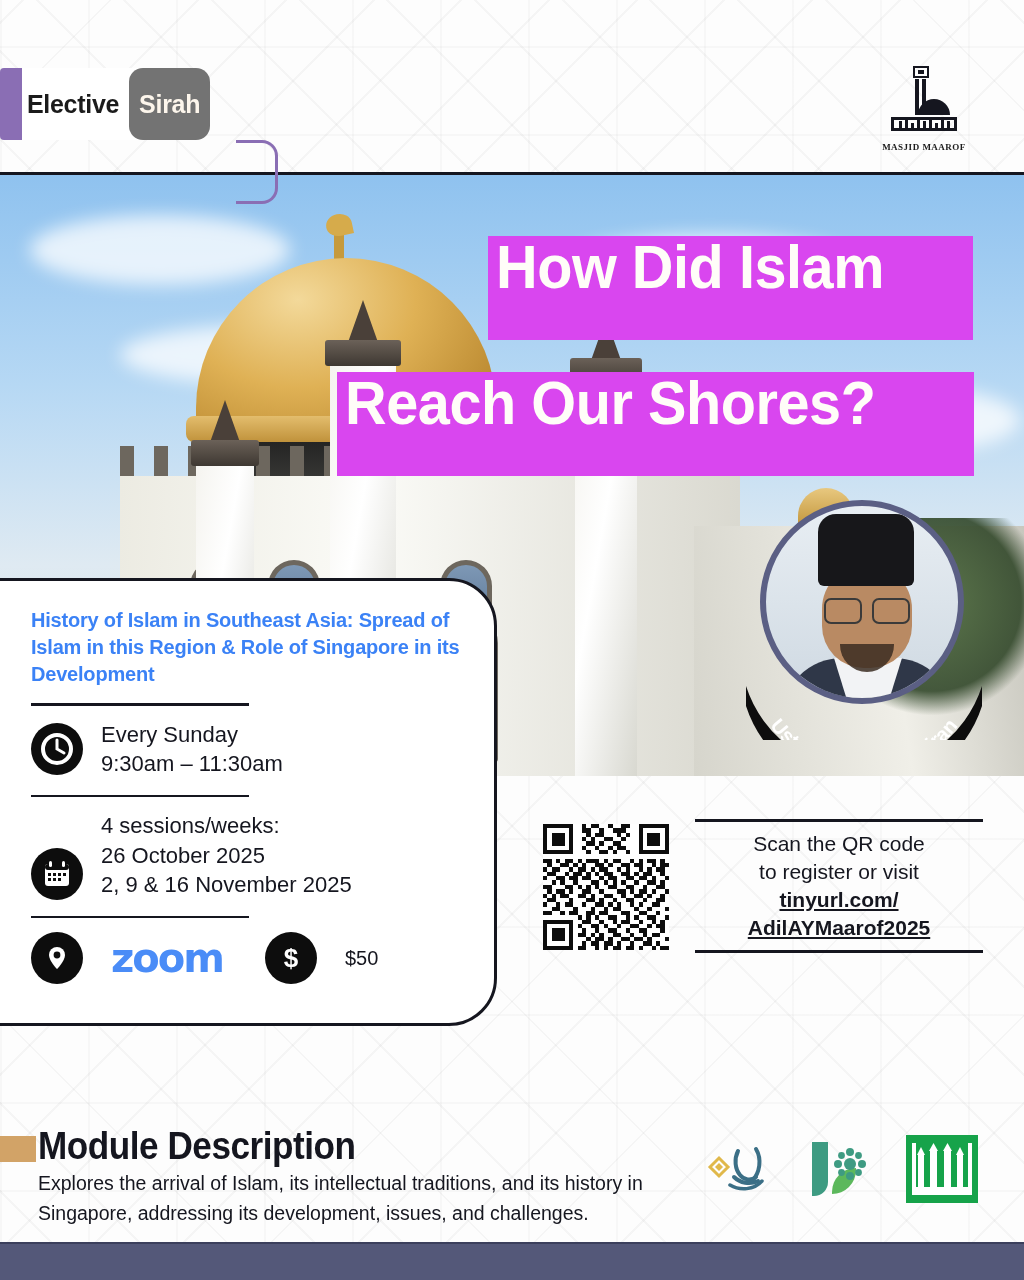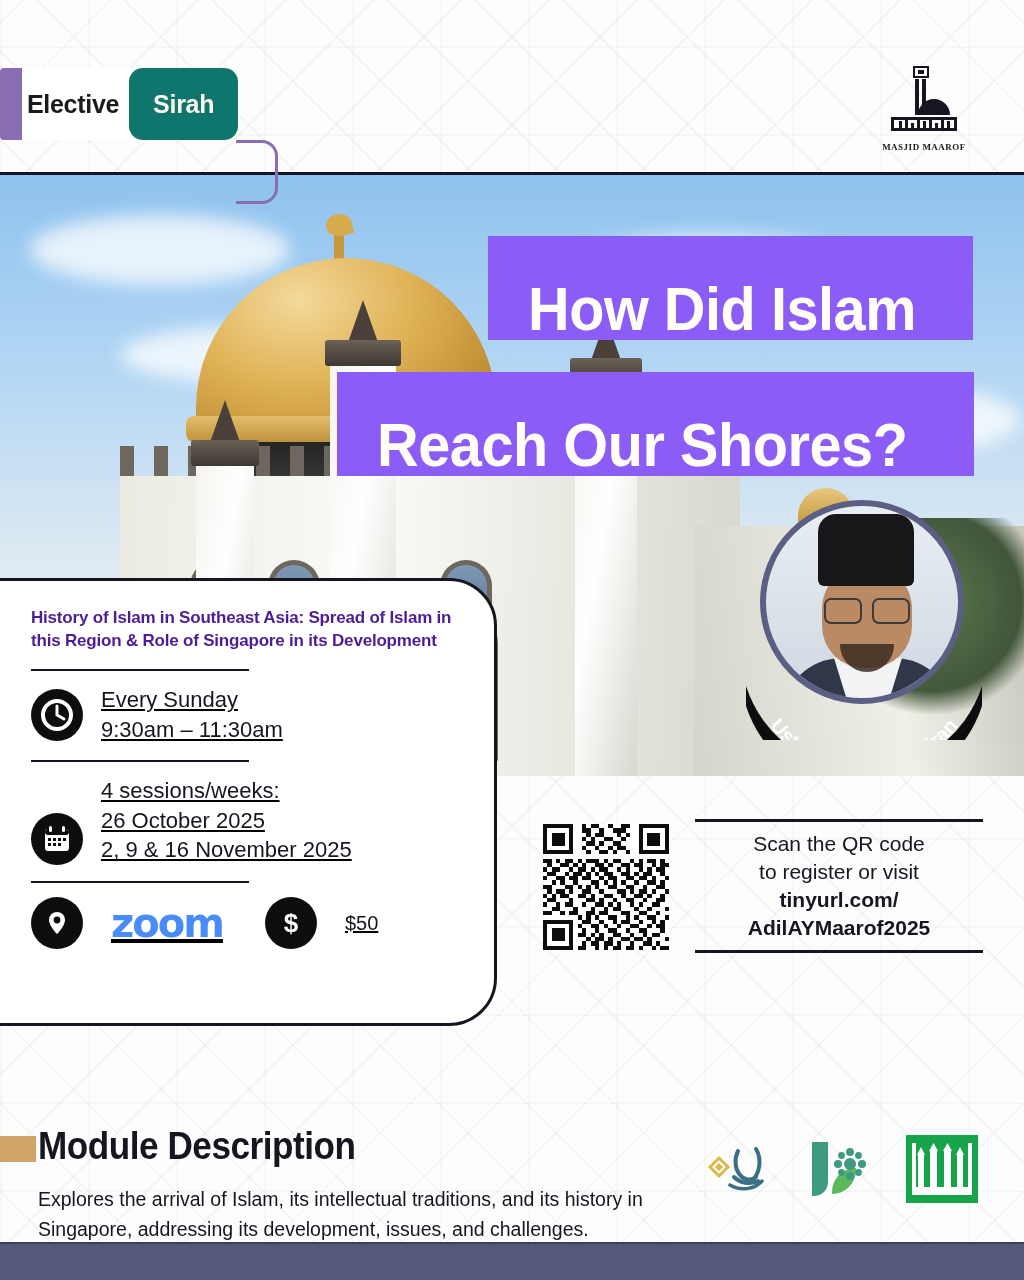--- a/index.html
+++ b/index.html
@@ -36,22 +36,22 @@
     width:22px; background:#8a6eb4; border-radius:4px 0 0 4px;
   }
   .tab-white{
     background:#ffffff; display:flex; align-items:center;
     padding:0 22px 0 5px;
   }
   .tab-white span{
     font-size:25px; font-weight:bold; color:#1b1b1b; letter-spacing:-0.3px;
   }
   .tab-tan{
-    background:#0f766e; border-radius:14px;
-    display:flex; align-items:center; padding:0 24px;
+    background:#737373; border-radius:14px;
+    display:flex; align-items:center; padding:0 10px;
     margin-left:-12px;
   }
   .tab-tan span{
     font-size:25px; font-weight:bold; color:#fdf6ec; letter-spacing:-0.3px;
   }
   .tab-outline{
     position:absolute; left:236px; top:72px;
     width:42px; height:64px;
     border:3px solid #8a6eb4; border-left:none;
     border-radius:0 16px 16px 0;
@@ -150,23 +150,23 @@
     background:linear-gradient(#e8c87f,#c19439); border-radius:28px 28px 0 0;
   }
   .greenery{
     position:absolute; right:-10px; bottom:48px; width:170px; height:210px;
     background:radial-gradient(circle at 40% 40%, #4d6b3c 0%, #32482a 55%, transparent 70%);
     opacity:.9;
   }
 
   
   .title-band{
-    position:absolute; background:#8b5cf6;
-    display:flex; align-items:flex-end; z-index:4;
-    padding:0 40px;
+    position:absolute; background:#d946ef;
+    display:flex; align-items:flex-start; z-index:4;
+    padding:0 8px;
   }
   .title-band span{
     font-family:"Liberation Sans Narrow","Liberation Sans", sans-serif;
     font-weight:bold; color:#fffdf8;
     font-size:62px; line-height:1; letter-spacing:-0.5px;
     transform:scaleX(0.93); transform-origin:left center;
     white-space:nowrap;
   }
   .band1{ left:488px; top:236px; width:485px; height:104px; }
   .band2{ left:337px; top:372px; width:637px; height:104px; }
@@ -220,27 +220,27 @@
 
   
   .info-card{
     position:absolute; left:-6px; top:578px;
     width:503px; height:448px;
     background:#ffffff; border:3px solid #15161f;
     border-radius:0 48px 48px 0;
     z-index:8; padding:26px 28px 20px 34px;
   }
   .card-title{
-    font-size:17px; font-weight:bold; color:#4c1d95;
+    font-size:20px; font-weight:bold; color:#3b82f6;
     line-height:1.34; letter-spacing:-0.2px;
   }
   .rule{
     height:2.5px; background:#15161f; width:218px; margin:16px 0 14px;
   }
-  .row{ display:flex; align-items:center; gap:18px;text-decoration:underline; }
+  .row{ display:flex; align-items:center; gap:18px; }
   .row.top{ align-items:flex-end; }
   .circ{
     width:52px; height:52px; border-radius:50%; background:#0d0d0d;
     flex:0 0 52px; display:flex; align-items:center; justify-content:center;
   }
   .row-text{ font-size:22px; color:#15161f; line-height:1.34; }
   .zoom-word{
     font-size:40px; font-weight:bold; color:#4a8cf7;
     letter-spacing:-2px; font-family:"DejaVu Sans", sans-serif;
   }
@@ -251,37 +251,37 @@
     position:absolute; left:543px; top:818px; width:440px; height:138px; z-index:8;
     display:flex; align-items:center; gap:26px;
   }
   .qr{
     width:126px; height:126px; flex:0 0 126px;
     background:#ffffff; position:relative;
   }
   .qr-text-wrap{ flex:1; position:relative; padding:10px 0 12px; }
   .qr-line{ height:2.5px; background:#15161f; width:100%; }
   .qr-text{ text-align:center; font-size:21px; color:#15161f; line-height:1.34; padding:8px 0; }
-  .qr-text b{ font-weight:bold; }
+  .qr-text b{ font-weight:bold;text-decoration:underline; }
 
   
   .module{
     position:absolute; left:38px; top:1124px; width:700px; z-index:8;
   }
   .module-head{ display:flex; align-items:center; gap:0; }
   .module-swatch{
     position:absolute; left:-38px; top:12px; width:36px; height:26px; background:#d2a367;
   }
   .module-title{
     font-family:"Liberation Sans Narrow","Liberation Sans", sans-serif;
     font-size:39px; font-weight:bold; color:#15161f; letter-spacing:-0.5px;
     transform:scaleX(0.9); transform-origin:left center;
   }
   .module-body{
-    margin-top:16px; font-size:19.5px; color:#15161f; line-height:1.55;
+    margin-top:0; font-size:19.5px; color:#15161f; line-height:1.55;
   }
 
   
   .partners{
     position:absolute; right:44px; top:1132px; height:78px; z-index:8;
     display:flex; align-items:center; gap:26px;
   }
 
   
   .bottom-bar{

